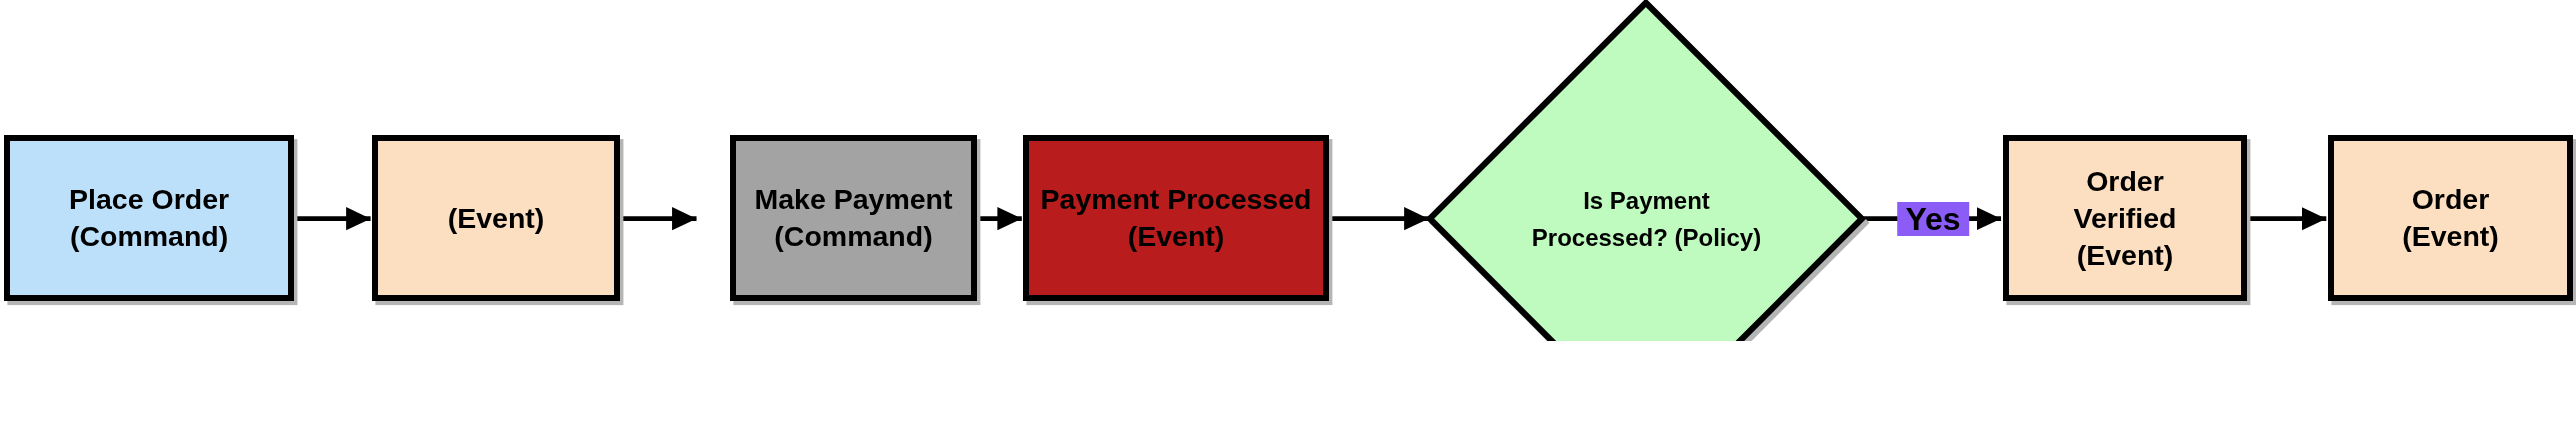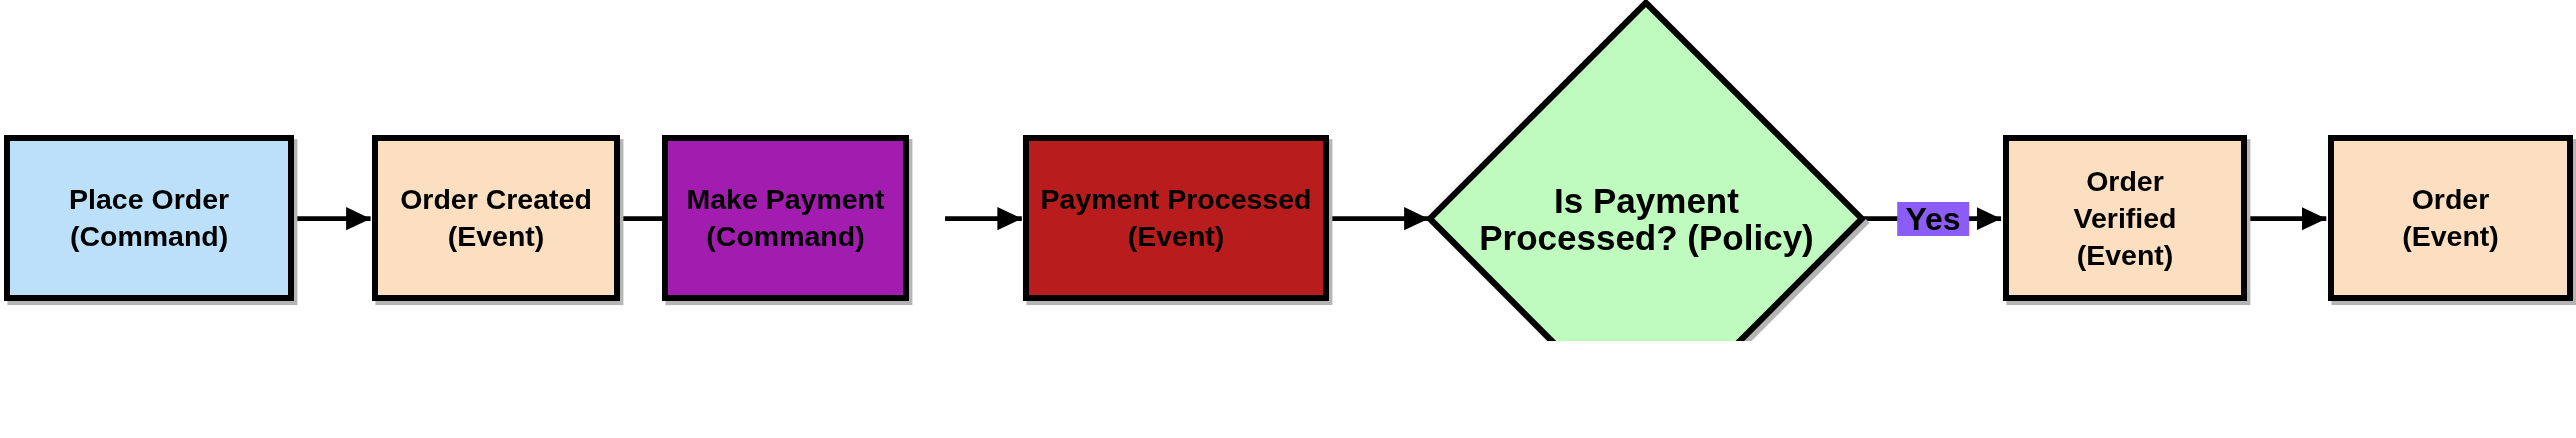--- a/index.html
+++ b/index.html
@@ -38,21 +38,21 @@
     left: 1429px;
     top: 2.7px;
     width: 435px;
     height: 433px;
     display: flex;
     flex-direction: column;
     justify-content: center;
     align-items: center;
     text-align: center;
     font-weight: bold;
-    font-size: 35px;
+    font-size: 24px;
     line-height: 37px;
     color: #000000;
     pointer-events: none;
   }
   .edge-label {
     position: absolute;
     left: 1933px;
     top: 219px;
     transform: translate(-50%, -50%);
     background: #8b5cf6;
@@ -98,25 +98,24 @@
     <polygon points="2105,322 2423,4 2741,322 2423,641" transform="translate(5,6)" fill="#b5b5b5" stroke="#b5b5b5" stroke-width="9"></polygon>
     <polygon points="2105,322 2423,4 2741,322 2423,641" stroke="#000000" stroke-width="9" stroke-linejoin="miter" fill="#BFFABF"></polygon>
   </svg>
 
   <div class="node" style="left: 4.1px; width: 290px; background-color: rgb(189, 224, 250);">
     <div>Place Order</div>
     <div>(Command)</div>
   </div>
 
   <div class="node" style="left: 372px; width: 248px; background-color: rgb(252, 222, 192);">
-    <div>Order Created</div>
     <div>(Event)</div>
   </div>
 
-  <div class="node" style="left: 662px; width: 247px; background-color: #a21caf; align-items: center;">
+  <div class="node" style="left: 730px; width: 247px; background-color: #a3a3a3; align-items: center;">
     <div>Make Payment</div>
     <div>(Command)</div>
   </div>
 
   <div class="node" style="left: 1023px; width: 306px; background-color: #b91c1c;">
     <div>Payment Processed</div>
     <div>(Event)</div>
   </div>
 
   <div class="diamond-label">

